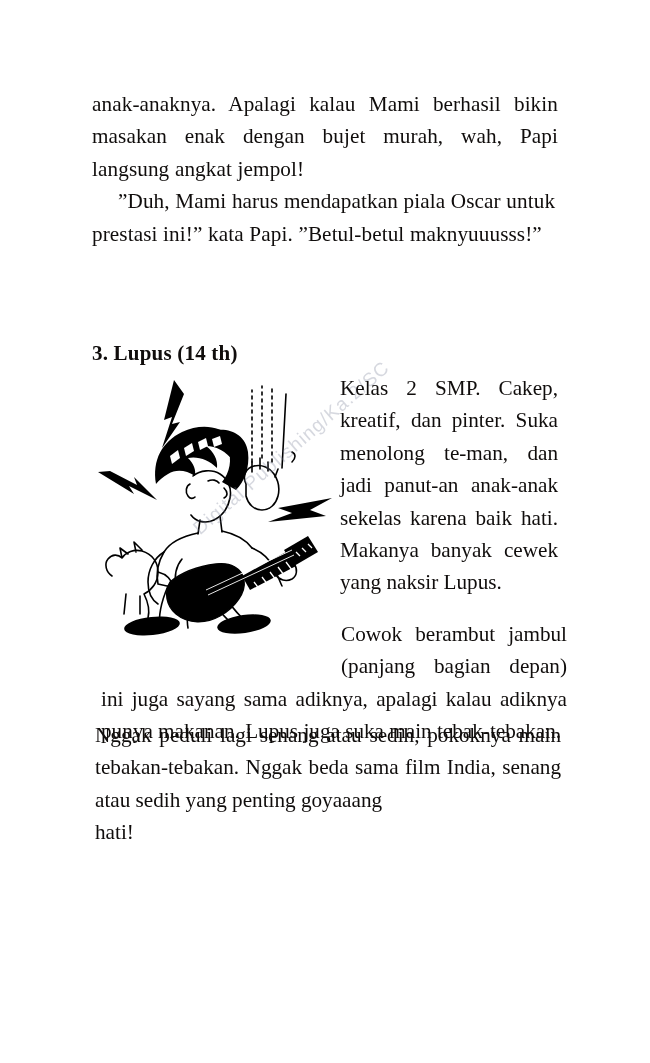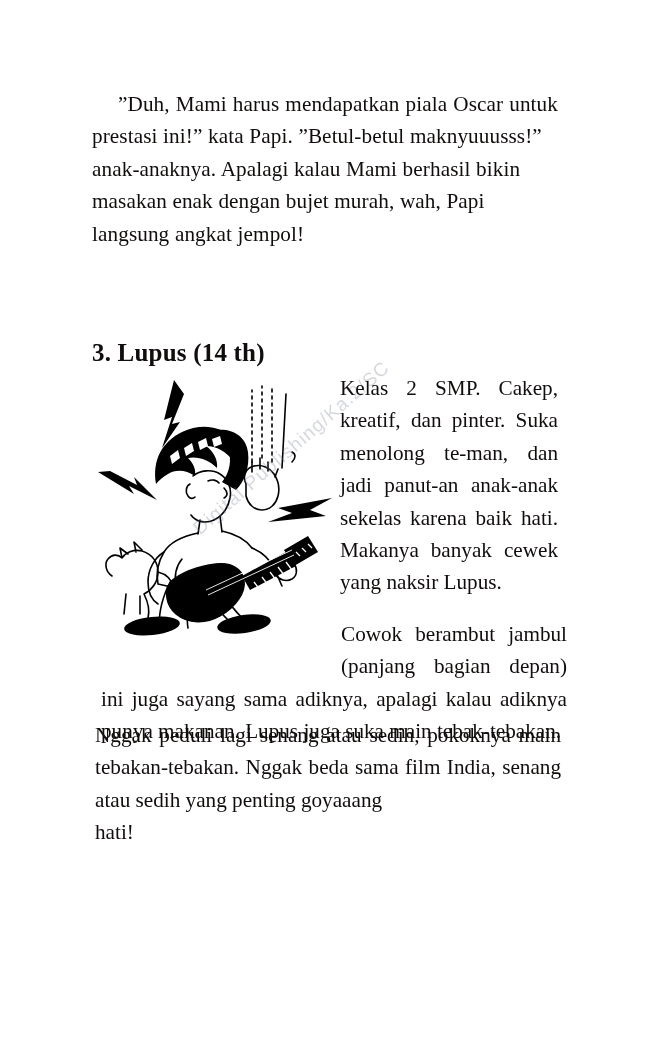--- a/index.html
+++ b/index.html
@@ -36,21 +36,21 @@
   p.body-par.indent {
     text-indent: 26px;
   }
   p.body-par:last-child {
     text-align: left;
   }
   .heading {
     position: absolute;
     left: 92px;
     top: 340px;
-    font-size: 25px;
+    font-size: 21px;
     line-height: 26px;
     font-weight: bold;
     letter-spacing: 0.2px;
   }
   
   .col-right {
     position: absolute;
     left: 340px;
     top: 372px;
     width: 218px;
@@ -131,22 +131,22 @@
     pointer-events: none;
     user-select: none;
   }
 </style>
 </head>
 <body>
 
 <div class="page">
 
   <div class="text-block">
+    <p class="body-par">anak-anaknya. Apalagi kalau Mami berhasil bikin masakan enak dengan bujet murah, wah, Papi langsung angkat jempol!</p>
     <p class="body-par indent">”Duh, Mami harus mendapatkan piala Oscar untuk prestasi ini!” kata Papi. ”Betul-betul maknyuuusss!”</p>
-    <p class="body-par">anak-anaknya. Apalagi kalau Mami berhasil bikin masakan enak dengan bujet murah, wah, Papi langsung angkat jempol!</p>
   </div>
 
   <div class="heading">3. Lupus (14 th)</div>
 
   <div class="illustration">
     <svg viewBox="0 0 244 262" xmlns="http://www.w3.org/2000/svg">
       <g fill="#000000" stroke="none">
 
         <polygon points="78,4 68,44 76,41 66,72 84,46 76,48 88,18"></polygon>
 

